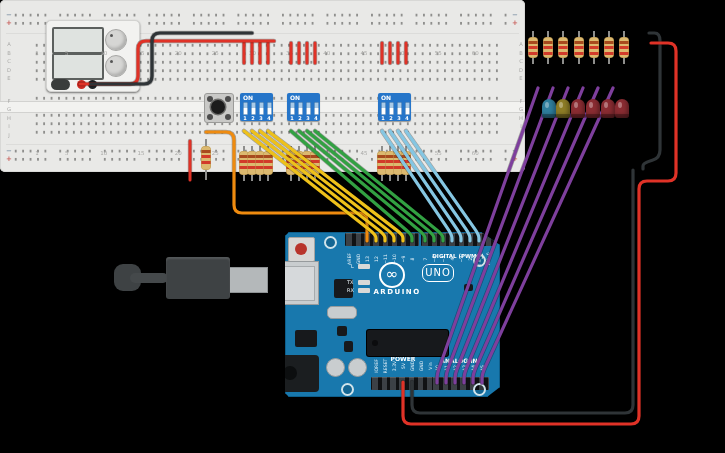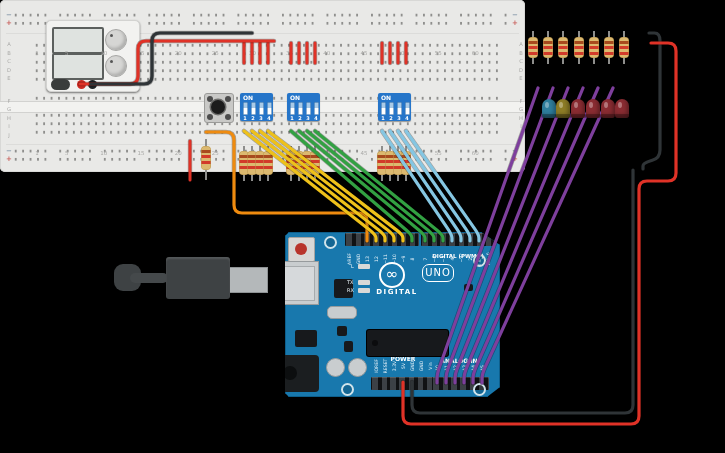--- a/index.html
+++ b/index.html
@@ -169,21 +169,21 @@
       <div class="abs" style="left:4px;top:4px;width:46px;height:33px;background:#d6d9db;border:1px solid #a7abad"></div>
     </div>
     <div class="hdr" style="left:60px;top:1px;width:74px"></div>
     <div class="hdr" style="left:136px;top:1px;width:75px"></div>
     <div class="hdr" style="left:86px;top:145px;width:66px"></div>
     <div class="hdr" style="left:147px;top:145px;width:57px"></div>
     <div class="blabel" style="left:138px;top:21px;width:70px;font-size:5.5px">DIGITAL (PWM~)</div>
     <div class="blabel" style="left:95px;top:123px;width:46px;font-size:6px">POWER</div>
     <div class="blabel" style="left:146px;top:125px;width:56px;font-size:6px">ANALOG IN</div>
     <div class="abs" style="left:94px;top:30px;width:22px;height:22px;border:2.5px solid #fff;border-radius:50%;color:#fff;font-size:15px;line-height:20px;text-align:center">∞</div>
-    <div class="blabel" style="left:80px;top:56px;width:64px;font-size:7px;letter-spacing:1.5px">DIGITAL</div>
+    <div class="blabel" style="left:80px;top:56px;width:64px;font-size:7px;letter-spacing:1.5px">ARDUINO</div>
     <div class="abs" style="left:137px;top:32px;width:30px;height:16px;border:1.5px solid #fff;border-radius:7px;color:#fff;font-size:10px;text-align:center;line-height:16px;letter-spacing:1px">UNO</div>
     <div class="ledbar" style="left:73px;top:32px"></div>
     <div class="ledbar" style="left:73px;top:48px"></div>
     <div class="ledbar" style="left:73px;top:56px"></div>
     <div class="chip" style="left:49px;top:47px;width:19px;height:19px"></div>
     <div class="silver" style="left:42px;top:74px;width:28px;height:11px;border-radius:5px"></div>
     <div class="chip" style="left:10px;top:98px;width:22px;height:17px"></div>
     <div class="chip" style="left:52px;top:94px;width:10px;height:10px"></div>
     <div class="chip" style="left:59px;top:109px;width:9px;height:11px"></div>
     <div class="chip" style="left:179px;top:52px;width:9px;height:7px"></div>

